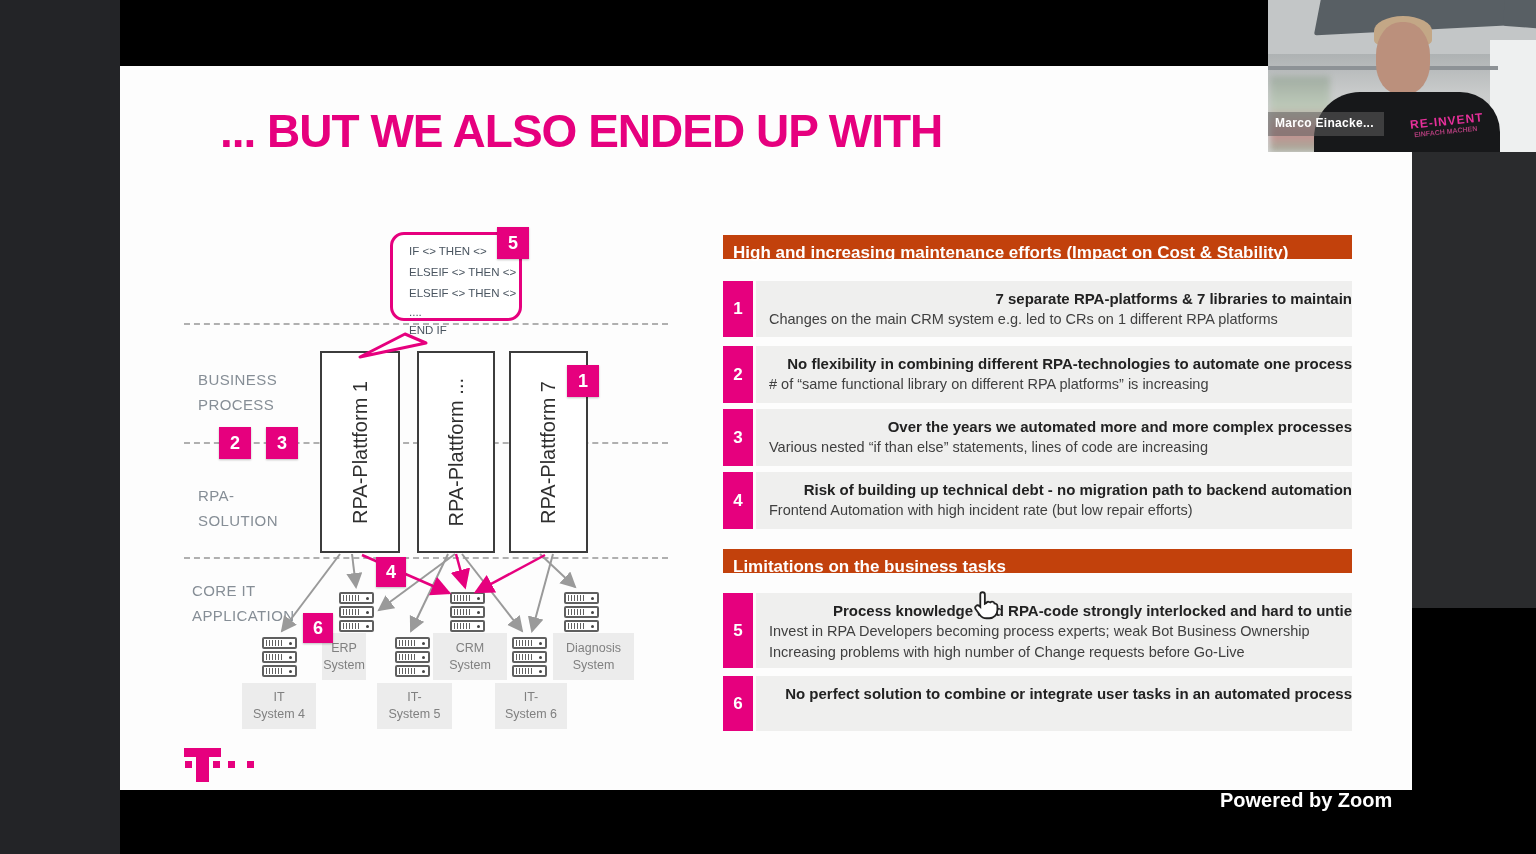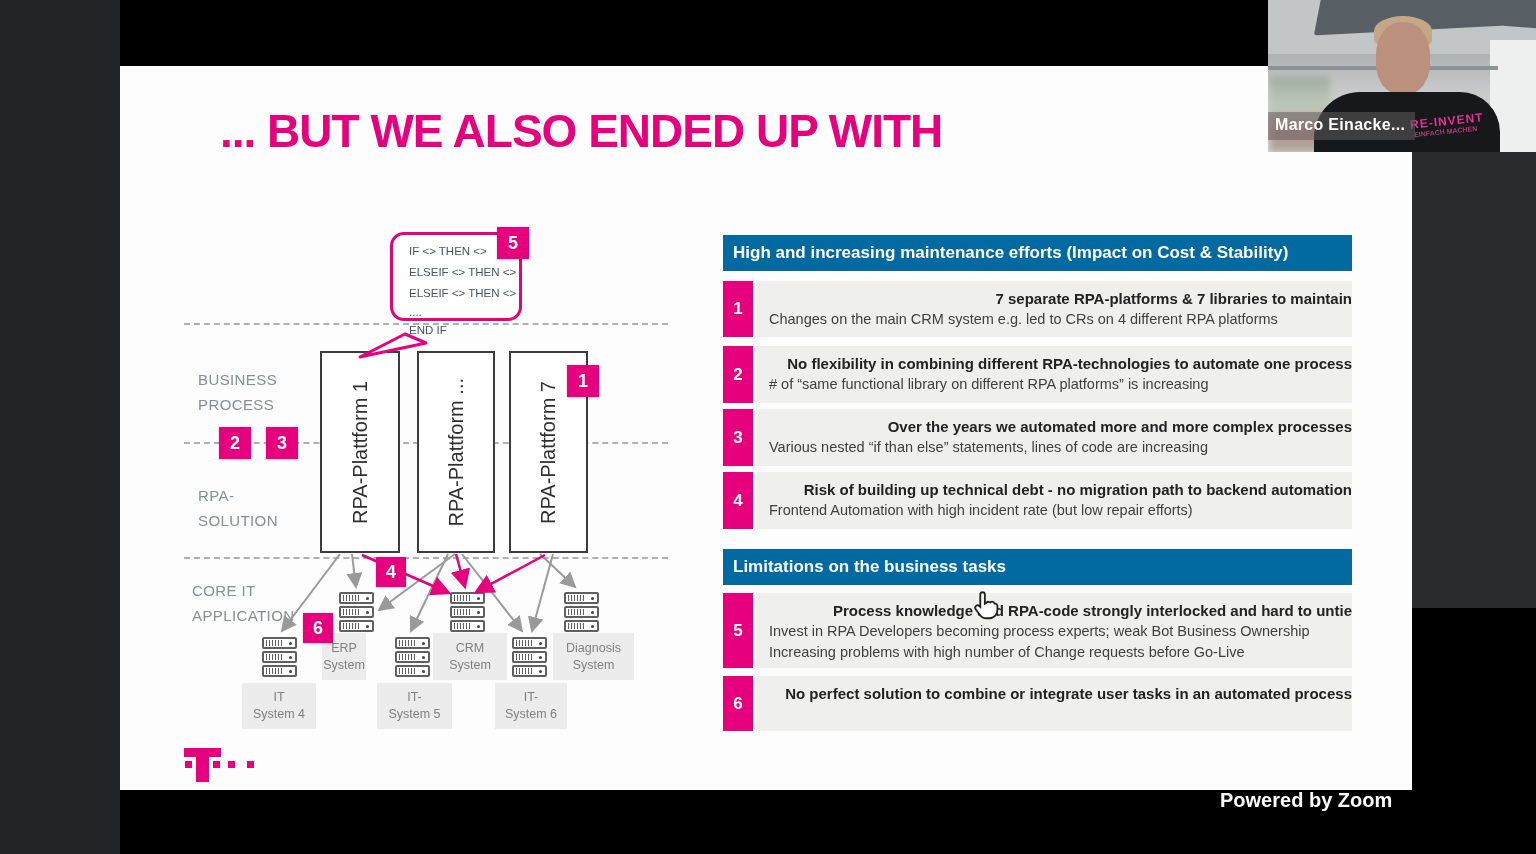--- a/index.html
+++ b/index.html
@@ -36,21 +36,21 @@
   .server i::after { content:""; position:absolute; right:3px; top:3px; width:3px; height:3px; background:#444; border-radius:50%; }
 
   .sysbox { background:#ececec; color:#808080; font-size:12.5px; line-height:17px; text-align:center;
             z-index:1; display:flex; flex-direction:column; justify-content:center; }
 
   
   #tlogo { left:64px; top:682px; width:72px; height:35px; z-index:2; }
   #tlogo .p { position:absolute; background:#e6007e; }
 
   
-  .hdr { left:603px; width:629px; height:36px; background:#0369a1; color:#fff; font-weight:700;
+  .hdr { left:603px; width:629px; height:24px; background:#c2410c; color:#fff; font-weight:700;
          font-size:17px; line-height:36px; padding-left:10px; z-index:1; }
   .item { left:603px; width:629px; display:flex; z-index:1; }
   .item .num { width:30px; background:#e6007e; color:#fff; font-weight:700; font-size:17px;
                display:flex; align-items:center; justify-content:center; margin-right:3px; flex:none; }
   .item .content { flex:1; background:#efefee; padding:7px 0 0 13px; }
   .item .b { font-size:15px; font-weight:700; color:#222; line-height:21px;text-align:right; }
   .item .r { font-size:14.5px; color:#404040; line-height:21px; }
 
   
   #video { left:1268px; top:0; width:268px; height:152px; background:#c3c6c7; overflow:hidden; z-index:10; }
@@ -60,21 +60,21 @@
   #win-right { right:0; top:40px; width:46px; height:112px; background:#eef0f0; }
   #win-frame { left:0; top:66px; width:230px; height:4px; background:#8d9296; }
   #win-green { left:2px; top:76px; width:60px; height:76px; filter:blur(3px);
                background:linear-gradient(180deg,#9aa79b 0,#b9c9b4 40%,#c27f7f 75%,#99a58f 100%); opacity:.8; }
   #head { left:108px; top:22px; width:54px; height:72px; background:#bb907c; border-radius:46% 46% 42% 42%; }
   #hair { left:106px; top:16px; width:58px; height:30px; background:#c3a786; border-radius:50% 50% 20% 20%; }
   #body { left:46px; top:92px; width:186px; height:62px; background:#17181a; border-radius:46px 40px 0 0; }
   #shirt-text { left:96px; top:22px; color:#e6309a; font-size:12px; font-weight:700; transform:rotate(-6deg); letter-spacing:1px; }
   #shirt-text2 { left:100px; top:36px; color:#d0458f; font-size:7px; font-weight:700; transform:rotate(-6deg); opacity:.8; }
   #name-tag { left:0; top:112px; padding:4px 10px 6px 7px; background:rgba(95,95,95,.55);
-              color:#fff; font-size:16px; font-weight:700; letter-spacing:.3px; }
+              color:#fff; font-size:12px; font-weight:700; letter-spacing:.3px; }
 
   
   .wm { color:#fff; font-weight:700; transform:scaleX(.84); transform-origin:left; white-space:nowrap; }
   #wm-box { left:0; top:731px; width:66px; height:49px; background:#fff; display:flex; align-items:center;justify-content:flex-end; }
   #wm-box span { color:#222; font-size:40px; font-weight:700; transform:scaleX(.84); transform-origin:left; margin-left:1px; }
 
   #powered { left:1220px; top:789px; color:#fff; font-size:20px; font-weight:700; z-index:11;
              text-shadow:0 1px 2px rgba(0,0,0,.6); }
 
   svg.layer { position:absolute; left:0; top:0; z-index:3; pointer-events:none; }
@@ -229,21 +229,21 @@
     <div class="p" style="left:44px; top:13px; width:7px; height:7px;"></div>
     <div class="p" style="left:63px; top:13px; width:7px; height:7px;"></div>
   </div>
 
   <div class="abs hdr" style="top:169px;">High and increasing maintenance efforts (Impact on Cost &amp; Stability)</div>
 
   <div class="abs item" style="top:215px; height:56px;">
     <div class="num">1</div>
     <div class="content">
       <div class="b">7 separate RPA-platforms &amp; 7 libraries to maintain</div>
-      <div class="r">Changes on the main CRM system e.g. led to CRs on 4 different RPA platforms</div>
+      <div class="r">Changes on the main CRM system e.g. led to CRs on 1 different RPA platforms</div>
     </div>
   </div>
   <div class="abs item" style="top:280px; height:57px;">
     <div class="num">2</div>
     <div class="content">
       <div class="b">No flexibility in combining different RPA-technologies to automate one process</div>
       <div class="r"># of “same functional library on different RPA platforms” is increasing</div>
     </div>
   </div>
   <div class="abs item" style="top:343px; height:57px;">

